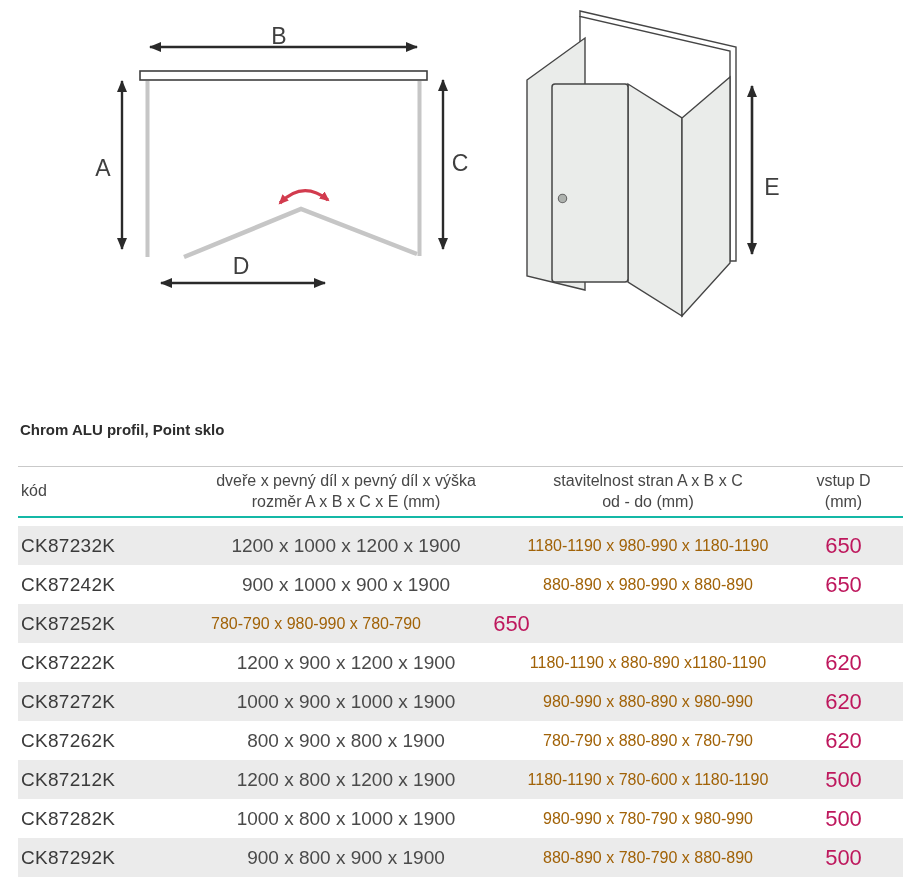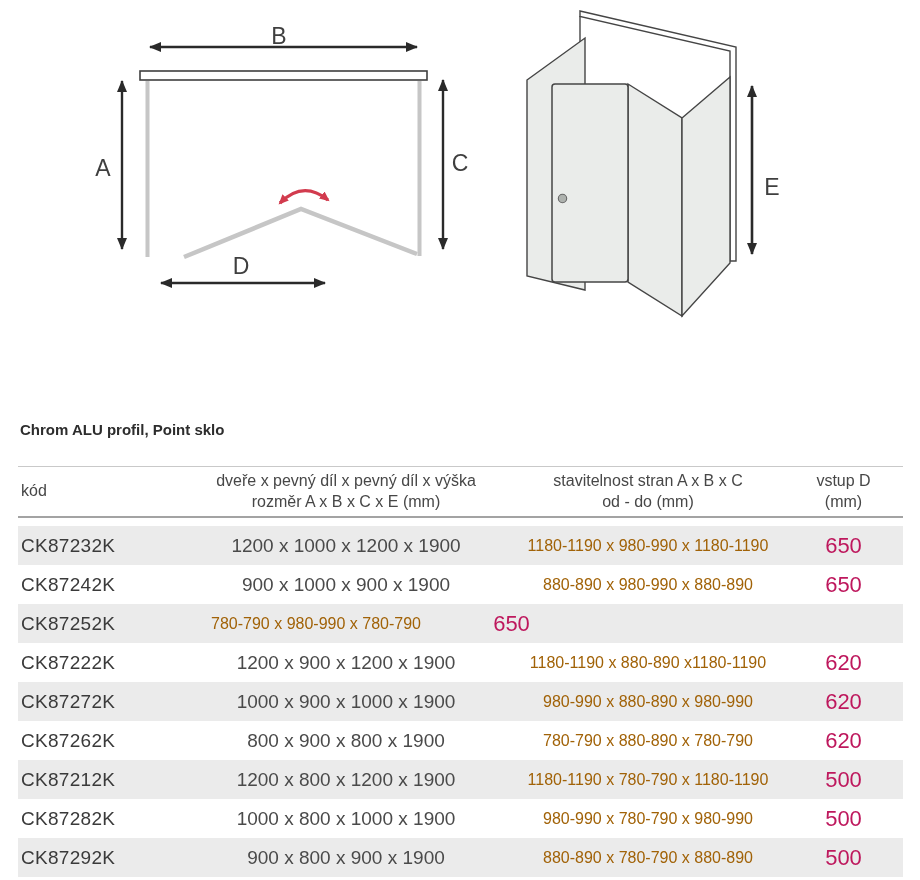--- a/index.html
+++ b/index.html
@@ -2,21 +2,21 @@
 <html><head>
 <meta charset="utf-8">
 <style>
   html,body{margin:0;padding:0;background:#fff;}
   body{width:920px;height:880px;font-family:"Liberation Sans",sans-serif;-webkit-font-smoothing:antialiased;}
   .stage{position:relative;width:920px;height:880px;overflow:hidden;background:#fff;}
   svg.diagrams{position:absolute;left:0;top:0;}
   .dim-label{font-family:"Liberation Sans",sans-serif;font-size:23px;fill:#3f3f3f;}
   .section-title{position:absolute;left:20px;top:421px;font-size:15px;font-weight:bold;color:#2d2d2d;margin:0;}
   .spec-table{position:absolute;left:18px;top:466px;width:885px;}
-  .thead{display:flex;align-items:center;border-top:1px solid #c9c9c9;border-bottom:2px solid #a3a3a3;
+  .thead{display:flex;align-items:center;border-top:1px solid #c9c9c9;border-bottom:2px solid #14b8a6;
          height:49px;color:#474747;font-size:16px;line-height:1.3;}
   .tbody{margin-top:8px;}
   .trow{display:flex;align-items:center;height:39px;}
   .trow:nth-child(odd){background:#ebebeb;}
   .c1{width:162px;padding-left:3px;box-sizing:border-box;text-align:left;}
   .c2{width:332px;text-align:center;}
   .c3{width:272px;text-align:center;}
   .c4{width:119px;text-align:center;}
   .trow .c1{font-size:19px;color:#3a3a3a;letter-spacing:.3px;}
   .trow .c2{font-size:19px;color:#4a4a4a;}
@@ -129,21 +129,21 @@
       </div>
       <div class="trow">
         <div class="c1">CK87262K</div>
         <div class="c2">800 x 900 x 800 x 1900</div>
         <div class="c3">780-790 x 880-890 x 780-790</div>
         <div class="c4">620</div>
       </div>
       <div class="trow">
         <div class="c1">CK87212K</div>
         <div class="c2">1200 x 800 x 1200 x 1900</div>
-        <div class="c3">1180-1190 x 780-790 x 1180-1190</div>
+        <div class="c3">1180-1190 x 780-600 x 1180-1190</div>
         <div class="c4">500</div>
       </div>
       <div class="trow">
         <div class="c1">CK87282K</div>
         <div class="c2">1000 x 800 x 1000 x 1900</div>
         <div class="c3">980-990 x 780-790 x 980-990</div>
         <div class="c4">500</div>
       </div>
       <div class="trow">
         <div class="c1">CK87292K</div>

